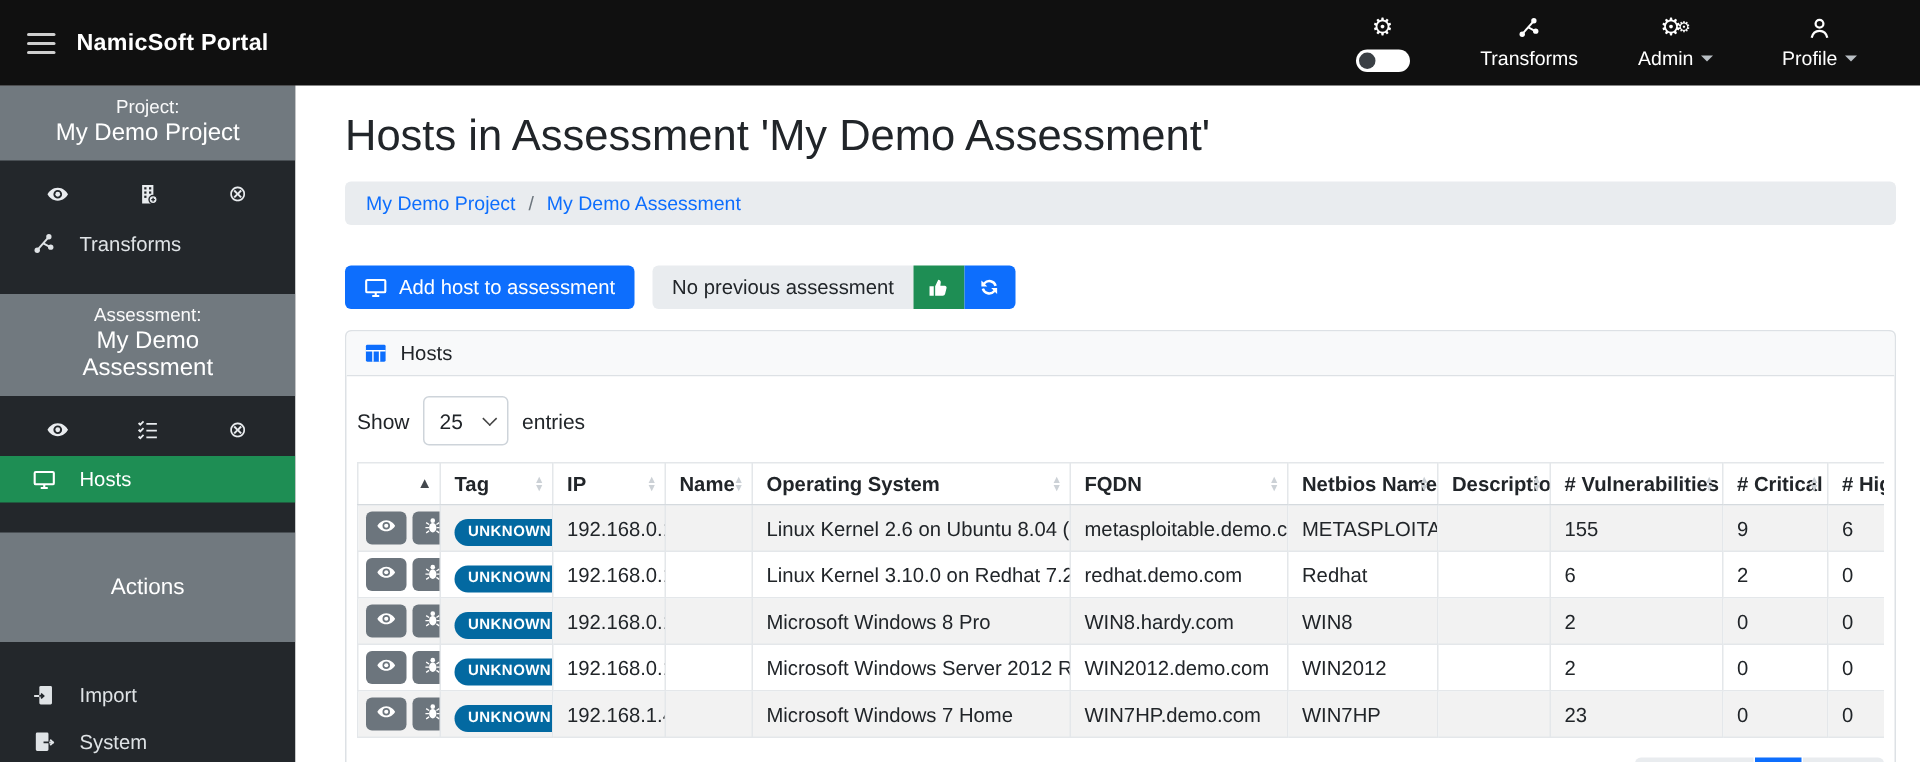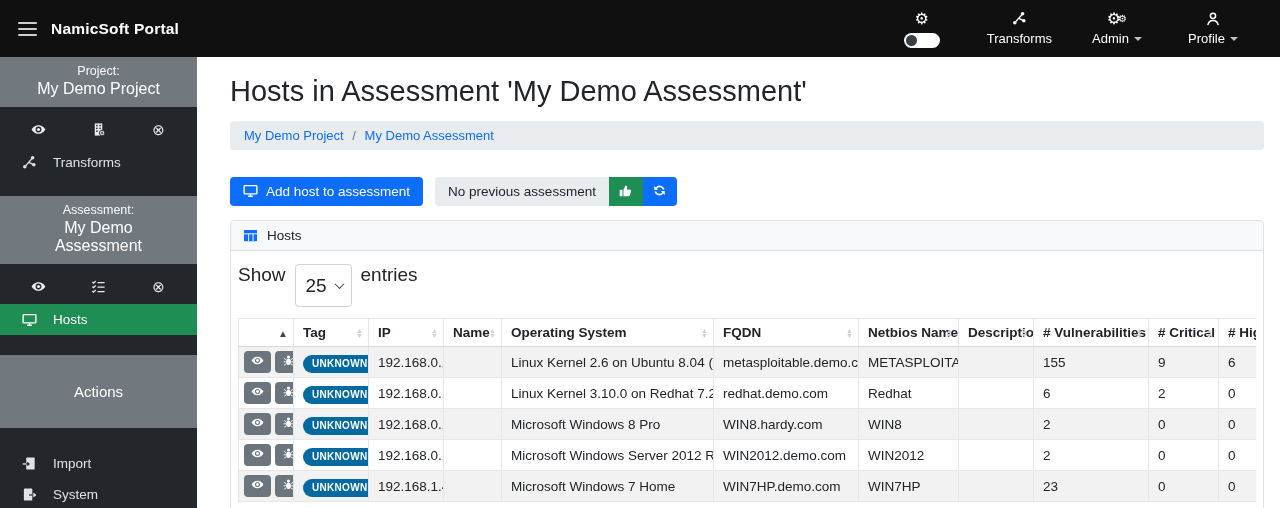--- a/index.html
+++ b/index.html
@@ -41,36 +41,36 @@
 
   
   .main { position:absolute; top:57px; left:197px; right:0; bottom:0; background:#fff; overflow:hidden; }
   .container { padding:16px 16px 0 33px; }
   .page-title { font-size:29px; font-weight:400; color:#212529; margin:2px 0 13px; }
   .breadcrumb { background:#e9ecef; border-radius:4px; padding:7px 14px; font-size:13px; margin-bottom:27px; }
   .breadcrumb a { color:#0d6efd; }
   .breadcrumb .sep { color:#6c757d; margin:0 5px; }
 
   .toolbar { display:flex; gap:12px; margin-bottom:14px; }
-  .btn { border:none; border-radius:4px; font-size:13.5px; padding:6px 13px; display:inline-flex; gap:8px; line-height:17px; }
+  .btn { border:none; border-radius:4px; font-size:13.5px; padding:6px 13px; display:inline-flex; align-items:center; gap:8px; line-height:17px; }
   .btn-primary { background:#0d6efd; color:#fff; }
   .btn svg { width:15px; height:15px; }
   .btn-group { display:inline-flex; }
   .btn-light { background:#e9ecef; color:#212529; border-radius:4px 0 0 4px; cursor:default; }
   .btn-icon { width:34px; justify-content:center; padding:6px 0; border-radius:0; color:#fff; }
   .btn-green { background:#1e8e54; }
   .btn-refresh { background:#0d6efd; border-radius:0 4px 4px 0; }
 
   .card { border:1px solid #dde1e5; border-radius:4px; }
   .card-header { background:#f8f9fa; border-bottom:1px solid #dde1e5; padding:7px 12px; font-size:13.5px; display:flex; align-items:center; gap:9px; border-radius:4px 4px 0 0; }
   .card-header svg { width:15px; height:15px; }
   .card-body { padding:13px 7px 14px; }
 
-  .length-row { display:flex; gap:9px; font-size:19px; margin-bottom:11px; }
-  .select { border:1px solid #ced4da; border-radius:4px; padding:3px 8px 3px 10px; width:57px; height:43px; display:flex; justify-content:space-between; align-items:center; background:#fff; cursor:pointer; }
+  .length-row { display:flex; align-items:center; gap:9px; font-size:14px; margin-bottom:11px; }
+  .select { border:1px solid #ced4da; border-radius:4px; padding:3px 8px 3px 10px; width:57px; height:33px; display:flex; justify-content:space-between; align-items:center; background:#fff; cursor:pointer; }
   .chev { width:7px; height:7px; border-right:1.6px solid #444; border-bottom:1.6px solid #444; transform:rotate(45deg) translate(-1px,-1px); }
 
   .table-wrap { overflow:hidden; width:100%; }
   table { border-collapse:collapse; table-layout:fixed; width:1070px; font-size:13.5px; }
   th,td { border:1px solid #e4e7ea; padding:5px 9px; text-align:left; white-space:nowrap; overflow:hidden; }
   th { font-weight:700; position:relative; padding-right:20px; height:28px; }
   thead th { border-bottom:1px solid #d5dade; }
   td { height:30px; }
   tbody tr:nth-child(odd) { background:#f2f2f2; }
   .sorts { position:absolute; right:5px; top:50%; transform:translateY(-50%); display:flex; flex-direction:column; font-size:7px; line-height:5px; color:#ccd1d6; }

